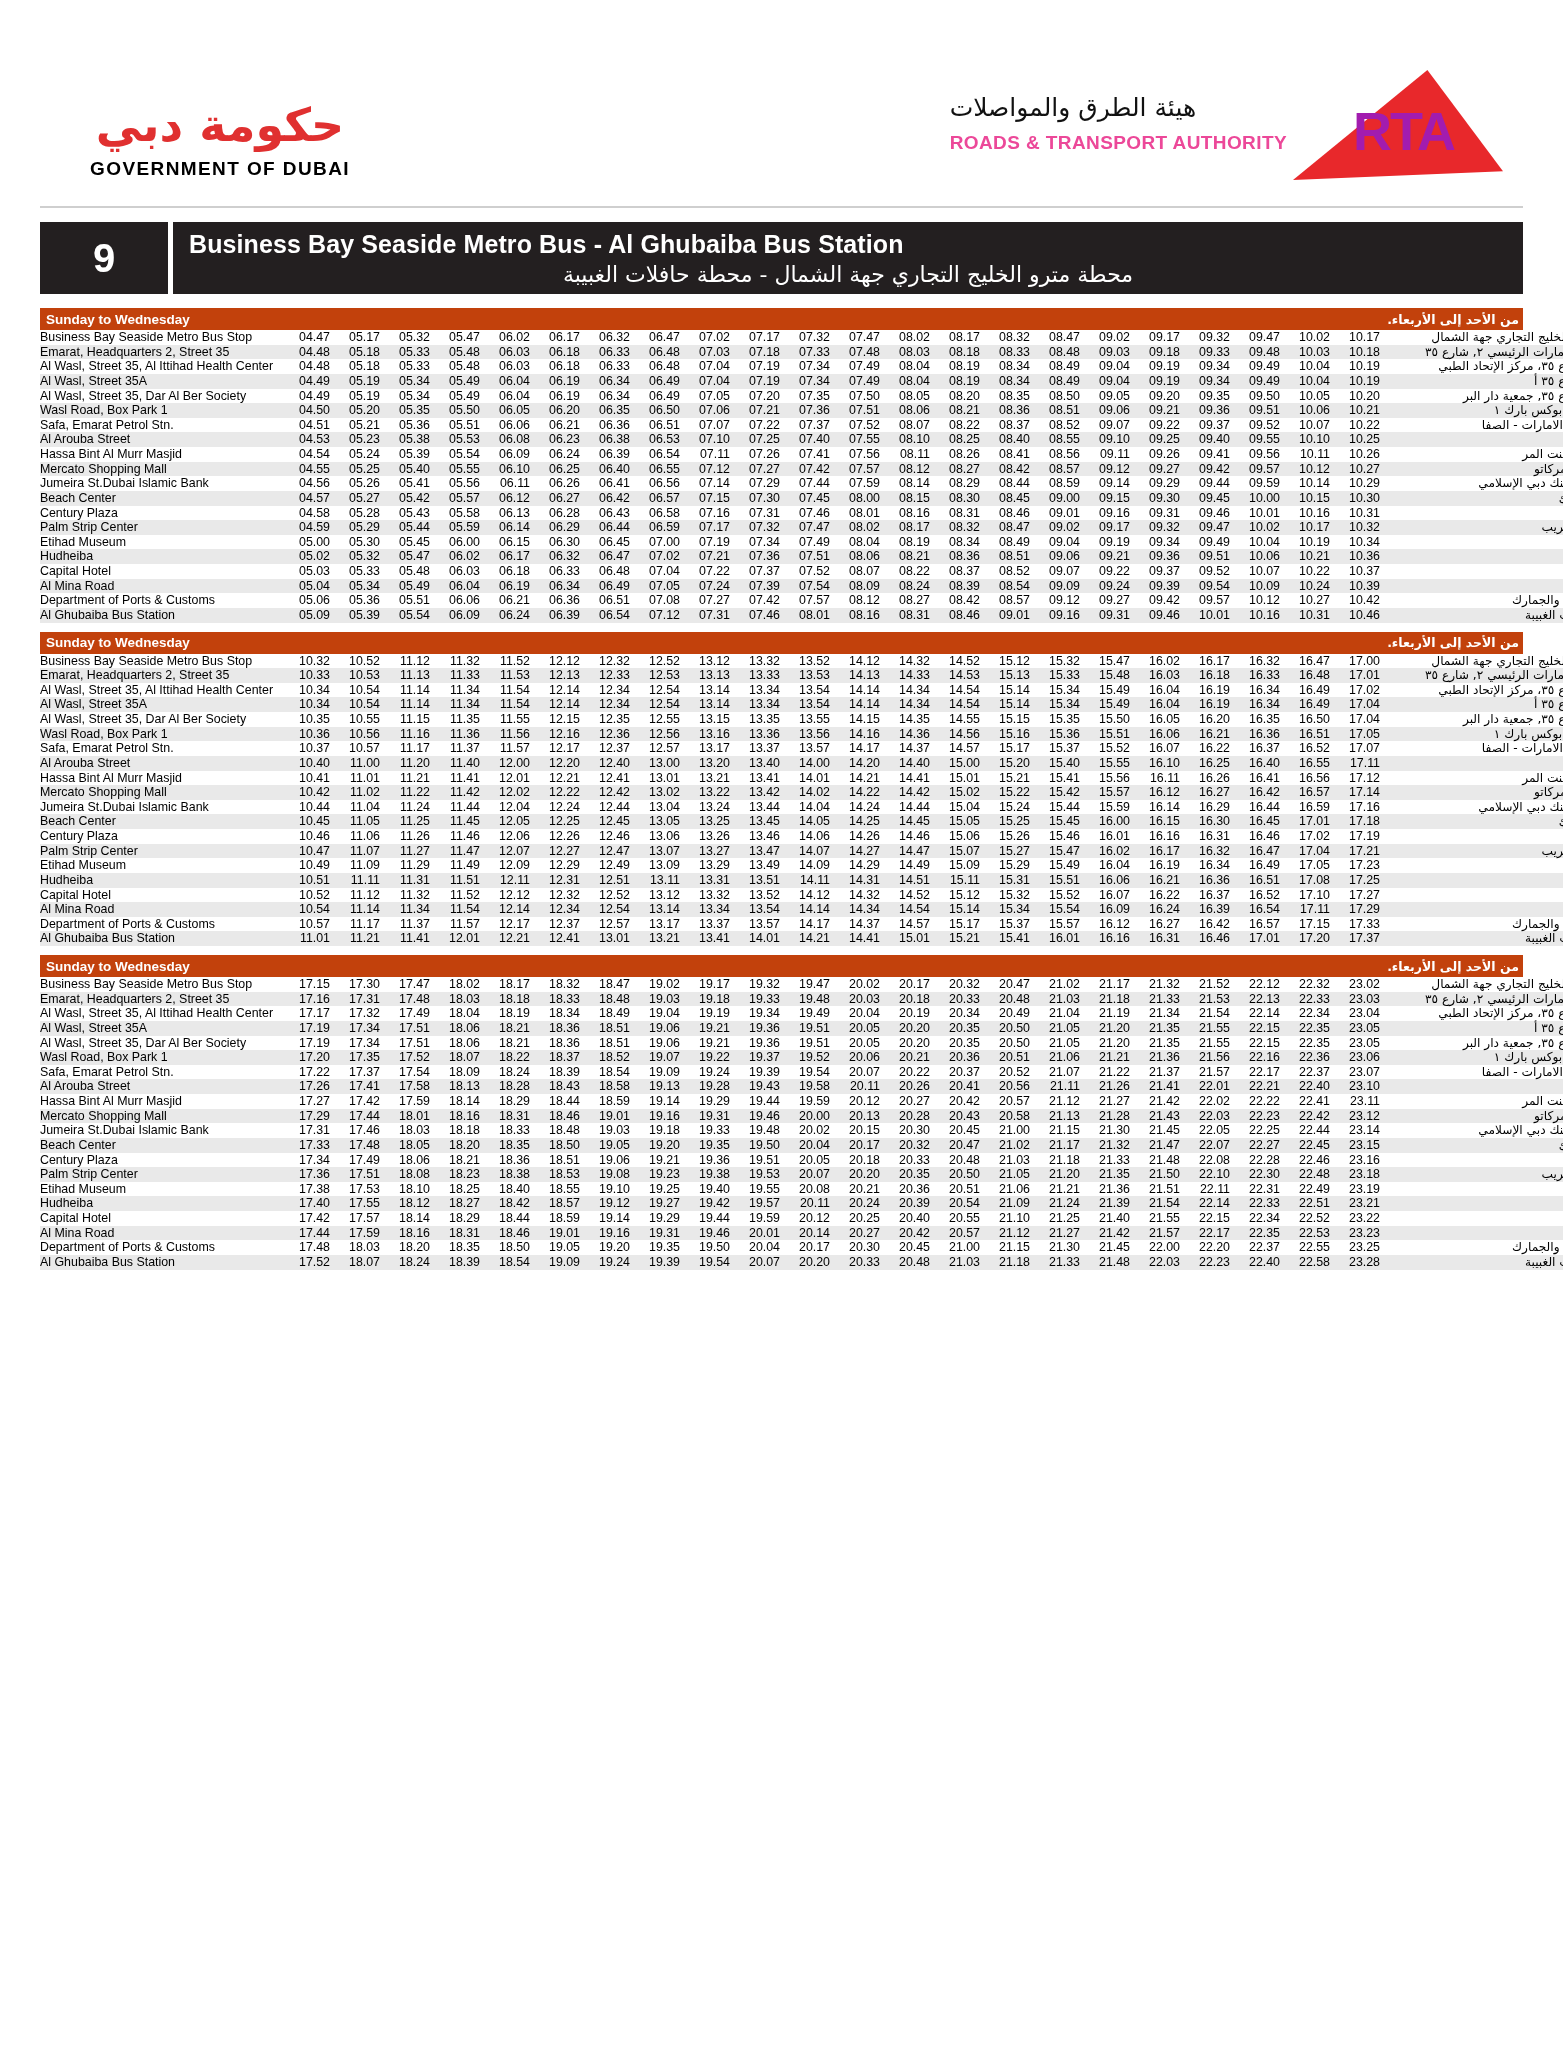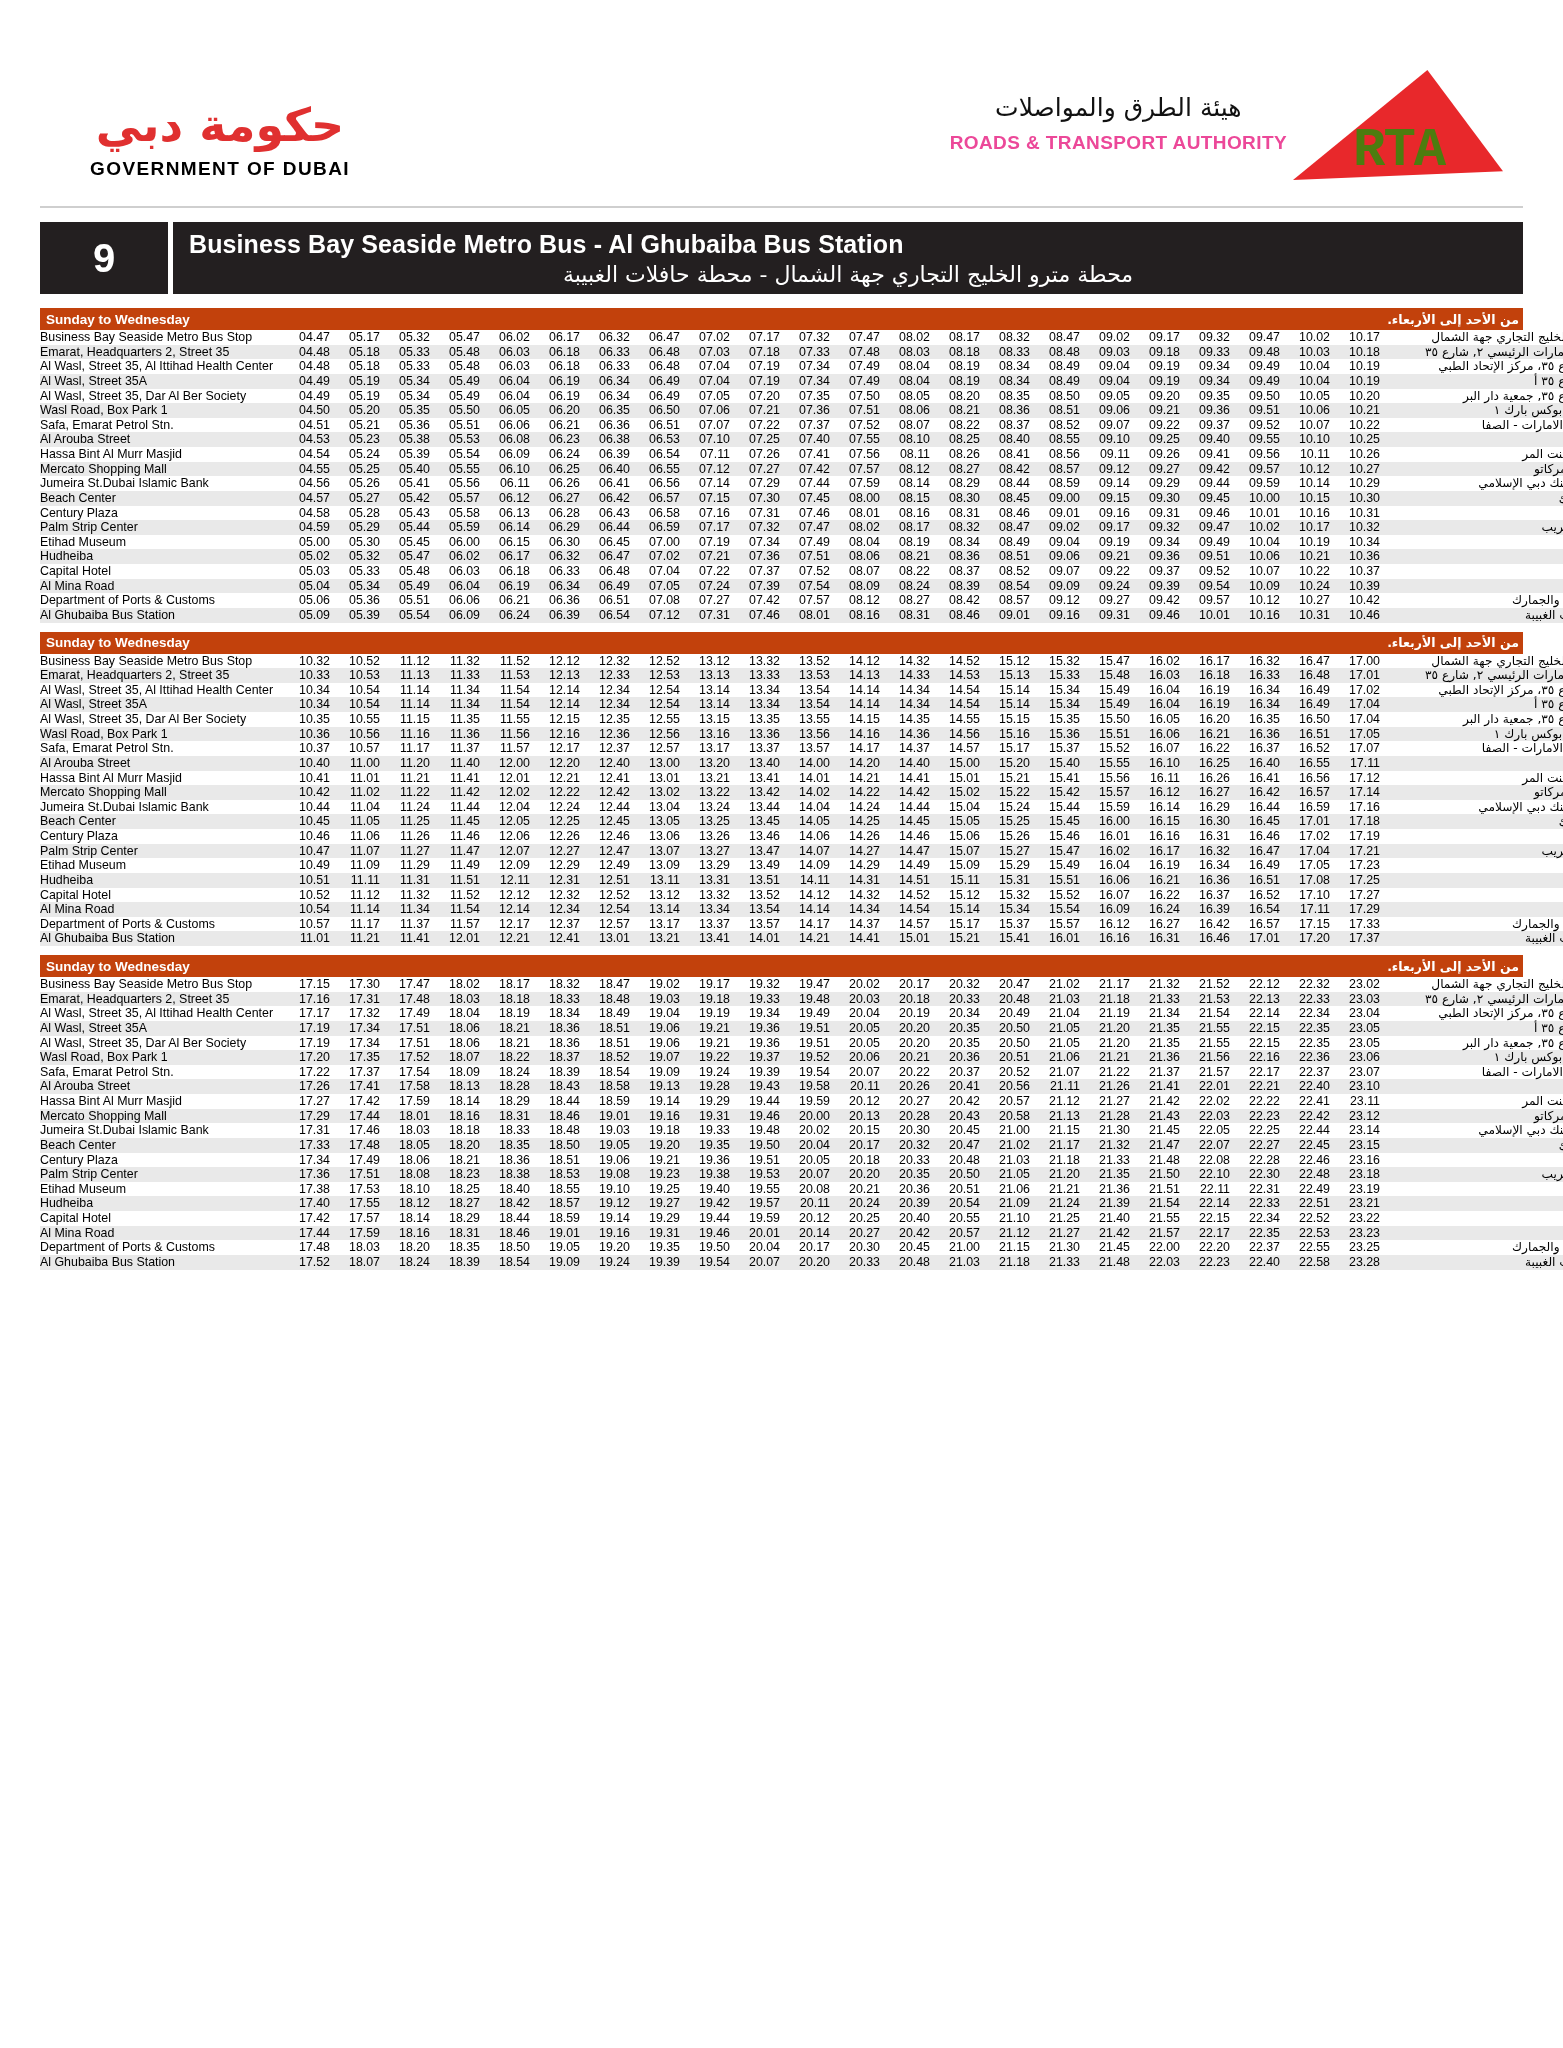--- a/index.html
+++ b/index.html
@@ -35,21 +35,21 @@
   }
   .gov-logo .gov-en {
     color: #000000;
     font-size: 19px;
     font-weight: bold;
     letter-spacing: 1.4px;
     margin-top: 10px;
   }
 
   .rta-block { display: flex; align-items: center; gap: 6px; margin-right: 20px; }
-  .rta-text { text-align: center; padding-bottom: 4px; }
+  .rta-text { text-align: left; padding-bottom: 4px; }
   .rta-text .rta-ar {
     font-family: "DejaVu Sans", sans-serif;
     font-size: 25px;
     letter-spacing: 3px;
     direction: rtl;
     color: #111;
   }
   .rta-text .rta-en {
     font-size: 19px;
     font-weight: bold;
@@ -65,26 +65,25 @@
   .rta-mark .tri {
     position: absolute;
     inset: 0;
     background: #e8282b;
     clip-path: polygon(64% 0%, 100% 92%, 0% 100%);
   }
   .rta-mark .rta-letters {
     position: absolute;
     left: 60px;
     top: 30px;
-    color: #4d7c0f;
+    color: #a21caf;
     font-size: 54px;
     font-weight: bold;
     letter-spacing: -2px;
-    font-family: Liberation Mono, monospace;
-    margin-top: 20px;
+    font-family: Liberation Sans, sans-serif;
   }
 
   
   .top-rule {
     margin: 26px 40px 0 40px;
     border-top: 2px solid #cfcfcf;
   }
 
   
   .route-header {

